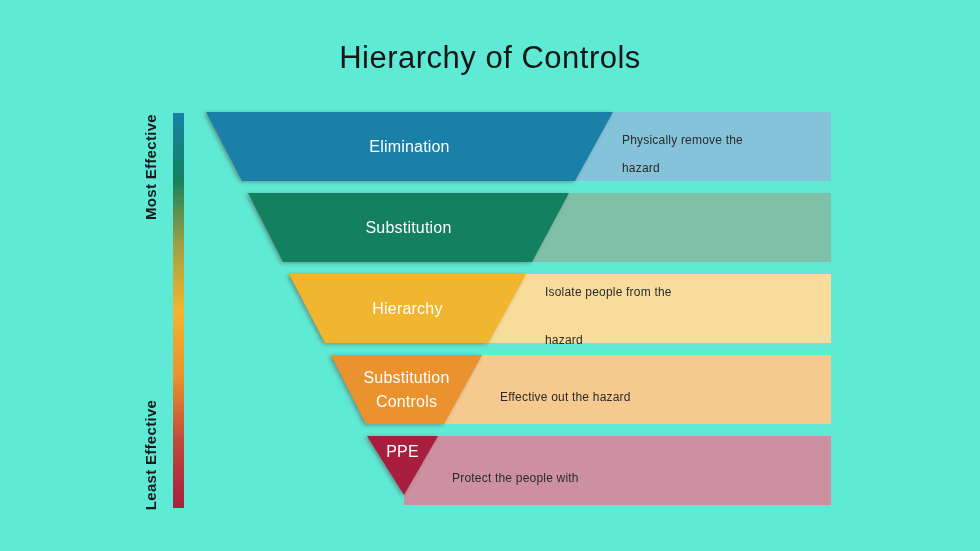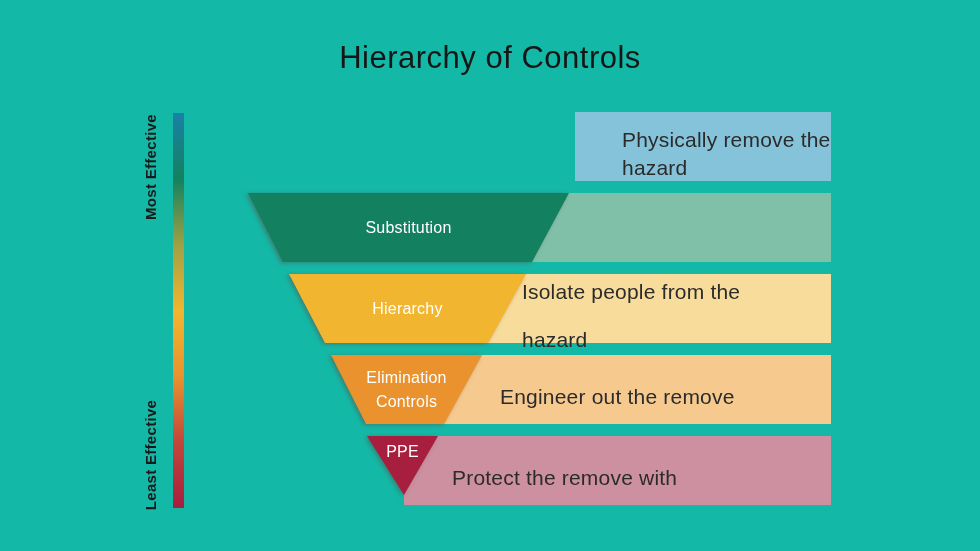--- a/index.html
+++ b/index.html
@@ -1,17 +1,17 @@
 <!DOCTYPE html>
 <html><head>
 <meta charset="utf-8">
 <style>
   html,body{margin:0;padding:0;background:#fff;}
   #canvas{
-    position:relative;width:980px;height:551px;background:#14b8a6;overflow:hidden;
+    position:relative;width:980px;height:551px;background:#5eead4;overflow:hidden;
     font-family:"Liberation Sans","DejaVu Sans",sans-serif;
   }
   
   .title{
     position:absolute;top:40px;left:0;width:980px;text-align:center;
     font-size:31px;font-weight:500;color:#161616;letter-spacing:0.5px;
   }
   
   .grad-bar{position:absolute;left:173px;top:113px;width:11px;height:395px;}
   .v-label{
@@ -24,24 +24,24 @@
   
   .row{position:absolute;left:0;width:980px;height:69px;}
   .lightbox{position:absolute;top:0;height:69px;}
   .lb1{left:575px;width:256px;}
   .lb2{left:532px;width:299px;}
   .lb3{left:488px;width:343px;}
   .lb4{left:444px;width:387px;}
   .lb5{left:404px;width:427px;}
   .desc{
     position:absolute;top:0;height:83px;display:flex;flex-direction:column;
-    justify-content:center;font-size:21px;color:#2b2b2b;letter-spacing:0.2px;
+    justify-content:center;font-size:12px;color:#2b2b2b;letter-spacing:0.2px;
   }
   .desc span{display:block;line-height:28px;white-space:nowrap;}
-  .d1{left:622px;} .d2{left:587px;} .d3{left:522px;gap:20px;} .d4{left:500px;} .d5{left:452px;}
+  .d1{left:622px;} .d2{left:587px;} .d3{left:545px;gap:20px;} .d4{left:500px;} .d5{left:452px;}
   
   .shape-wrap{position:absolute;top:0;height:69px;filter:drop-shadow(-2px 1px 2px rgba(90,80,75,0.55));}
   .sw1{left:206px;width:407px;}
   .sw2{left:248px;width:321px;}
   .sw3{left:289px;width:237px;}
   .sw4{left:331px;width:151px;}
   .sw5{left:367px;width:71px;}
   .shape{
     width:100%;height:100%;display:flex;align-items:center;justify-content:center;
     color:#ffffff;font-size:16px;line-height:24px;text-align:center;letter-spacing:0.2px;
@@ -63,20 +63,25 @@
   <div class="grad-bar" style="background: linear-gradient(rgb(26, 128, 168), rgb(19, 129, 95), rgb(159, 160, 68), rgb(242, 181, 47), rgb(233, 146, 46), rgb(193, 71, 59), rgb(168, 30, 62));"></div>
   <div class="v-label most">Most Effective</div>
   <div class="v-label least">Least Effective</div>
 
   <div class="row" style="top:112px">
     <div class="lightbox lb1" style="background-color: rgb(133, 195, 218);"></div>
     <div class="desc d1">
       <span>Physically remove the</span>
       <span>hazard</span>
     </div>
+    <div class="shape-wrap sw1">
+      <div class="shape s1" style="background-color: rgb(26, 128, 168);">
+        <span class="lvl-label">Elimination</span>
+      </div>
+    </div>
   </div>
 
   <div class="row" style="top:193px">
     <div class="lightbox lb2" style="background-color: rgb(128, 192, 169);"></div>
     <div class="shape-wrap sw2">
       <div class="shape s2" style="background-color: rgb(19, 129, 95);">
         <span class="lvl-label">Substitution</span>
       </div>
     </div>
   </div>
@@ -90,33 +95,33 @@
     <div class="shape-wrap sw3">
       <div class="shape s3" style="background-color: rgb(242, 181, 47);">
         <span class="lvl-label">Hierarchy</span>
       </div>
     </div>
   </div>
 
   <div class="row" style="top:355px">
     <div class="lightbox lb4" style="background-color: rgb(246, 201, 143);"></div>
     <div class="desc d4">
-      <span>Engineer out the remove</span>
+      <span>Effective out the hazard</span>
     </div>
     <div class="shape-wrap sw4">
       <div class="shape s4" style="background-color: rgb(233, 146, 46);">
-        <span class="lvl-label">Elimination Controls</span>
+        <span class="lvl-label">Substitution Controls</span>
       </div>
     </div>
   </div>
 
   <div class="row" style="top:436px">
     <div class="lightbox lb5" style="background-color: rgb(205, 144, 160);"></div>
     <div class="desc d5">
-      <span>Protect the remove with</span>
+      <span>Protect the people with</span>
     </div>
     <div class="shape-wrap sw5">
       <div class="shape s5" style="background-color: rgb(168, 30, 62);">
         <span class="lvl-label">PPE</span>
       </div>
     </div>
   </div>
 
 </div>
 

